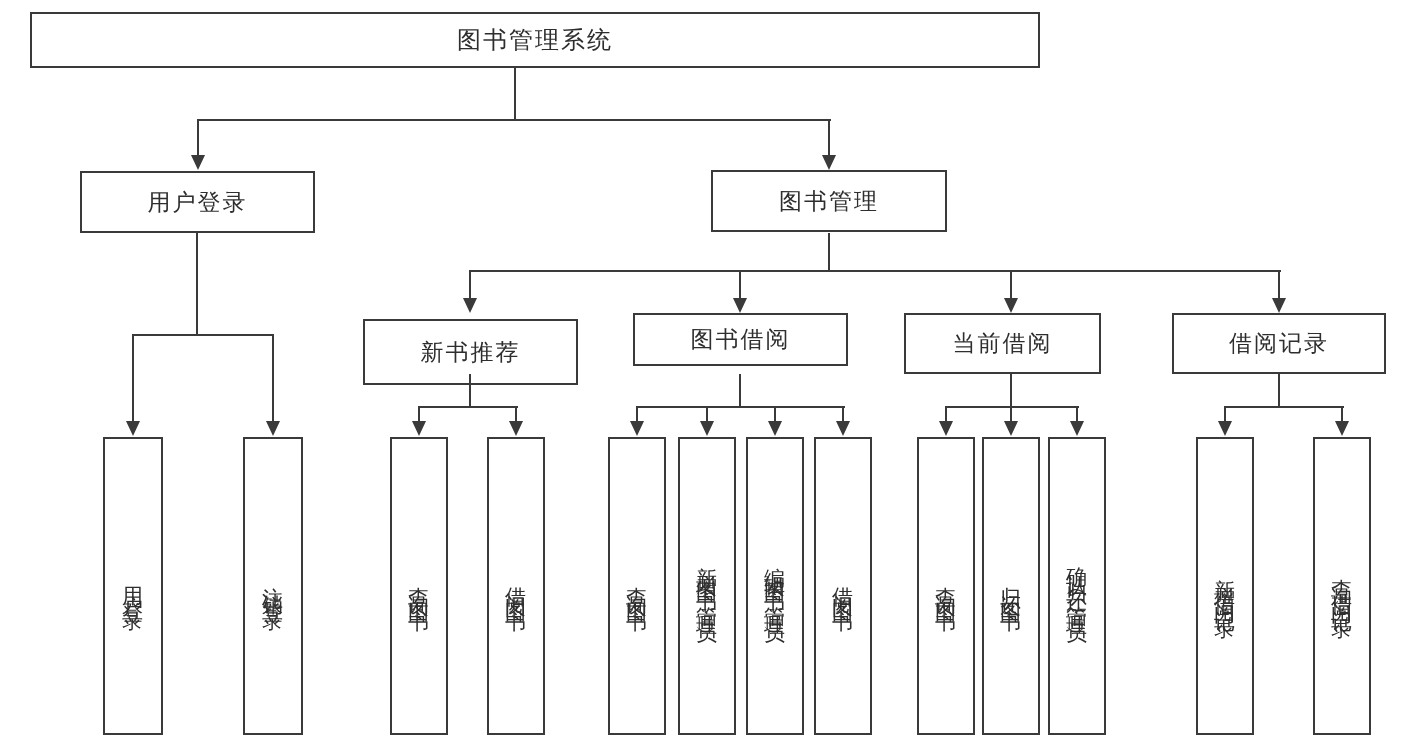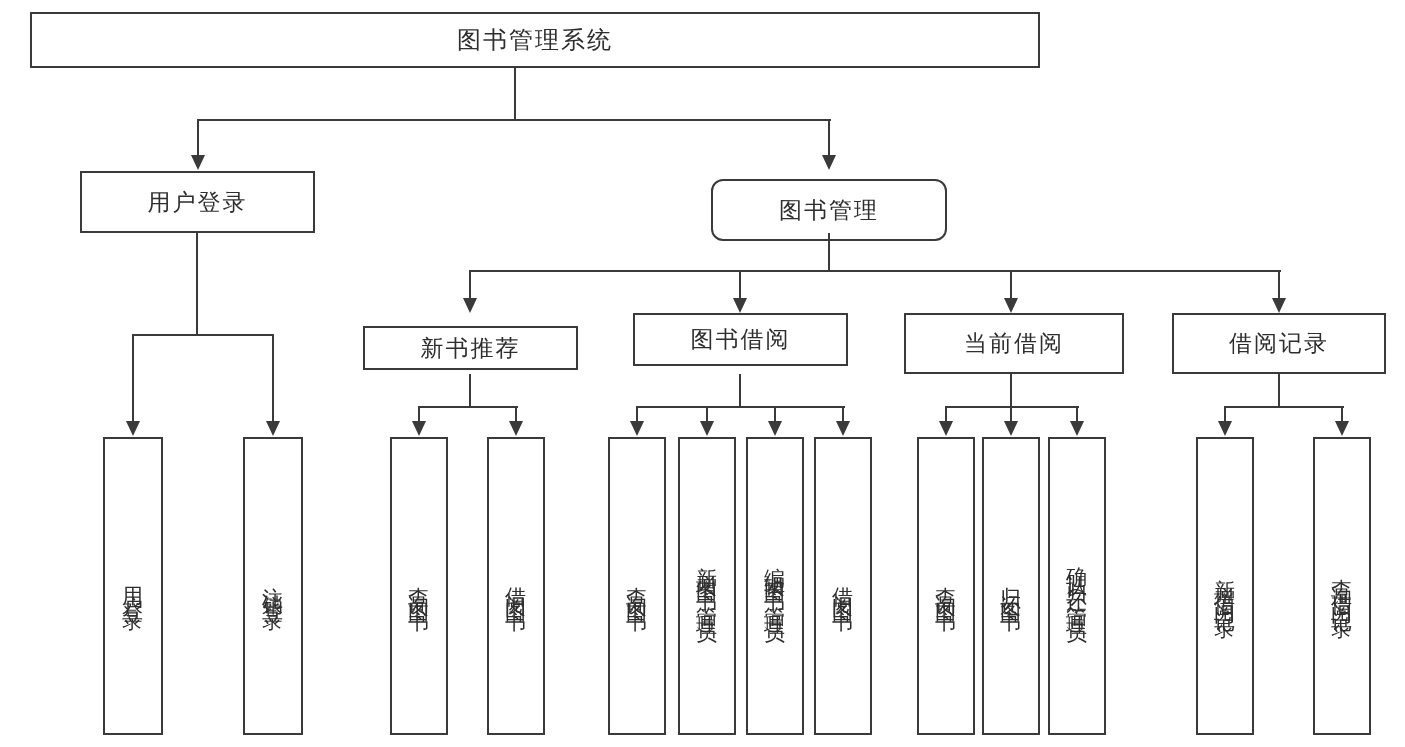--- a/index.html
+++ b/index.html
@@ -44,21 +44,21 @@
   <div class="vline" style="left:514px; top:68px;  height:53px;"></div>
   <div class="hline" style="left:197px; top:119px; width:634px;"></div>
   <div class="vline" style="left:197px; top:121px; height:34px;"></div>
   <div class="arrow" style="left:191px; top:155px;"></div>
   <div class="vline" style="left:828px; top:121px; height:34px;"></div>
   <div class="arrow" style="left:822px; top:155px;"></div>
 
   <div class="box" style="left:80px; top:171px; width:235px; height:62px;">
     <span class="hlabel">用户登录</span>
   </div>
-  <div class="box" style="left:711px; top:179px; width:236px; height:62px;border-radius:12px;">
+  <div class="box" style="left:711px; top:170px; width:236px; height:62px;">
     <span class="hlabel">图书管理</span>
   </div>
 
   <div class="vline" style="left:196px; top:233px; height:103px;"></div>
   <div class="hline" style="left:132px; top:334px; width:142px;"></div>
   <div class="vline" style="left:132px; top:336px; height:85px;"></div>
   <div class="arrow" style="left:126px; top:421px;"></div>
   <div class="vline" style="left:272px; top:336px; height:85px;"></div>
   <div class="arrow" style="left:266px; top:421px;"></div>
 
@@ -66,27 +66,27 @@
   <div class="hline" style="left:469px;  top:270px; width:812px;"></div>
   <div class="vline" style="left:469px;  top:272px; height:26px;"></div>
   <div class="arrow" style="left:463px;  top:298px;"></div>
   <div class="vline" style="left:739px;  top:272px; height:26px;"></div>
   <div class="arrow" style="left:733px;  top:298px;"></div>
   <div class="vline" style="left:1010px; top:272px; height:26px;"></div>
   <div class="arrow" style="left:1004px; top:298px;"></div>
   <div class="vline" style="left:1278px; top:272px; height:26px;"></div>
   <div class="arrow" style="left:1272px; top:298px;"></div>
 
-  <div class="box" style="left:363px; top:326px; width:215px; height:44px;">
+  <div class="box" style="left:363px; top:319px; width:215px; height:66px;">
     <span class="hlabel">新书推荐</span>
   </div>
   <div class="box" style="left:633px; top:313px; width:215px; height:53px;">
     <span class="hlabel">图书借阅</span>
   </div>
-  <div class="box" style="left:904px; top:313px; width:220px; height:61px;">
+  <div class="box" style="left:904px; top:313px; width:197px; height:61px;">
     <span class="hlabel">当前借阅</span>
   </div>
   <div class="box" style="left:1172px; top:313px; width:214px; height:61px;">
     <span class="hlabel">借阅记录</span>
   </div>
 
   <div class="vline" style="left:469px; top:374px; height:34px;"></div>
   <div class="hline" style="left:418px; top:406px; width:100px;"></div>
   <div class="vline" style="left:418px; top:408px; height:13px;"></div>
   <div class="arrow" style="left:412px; top:421px;"></div>

